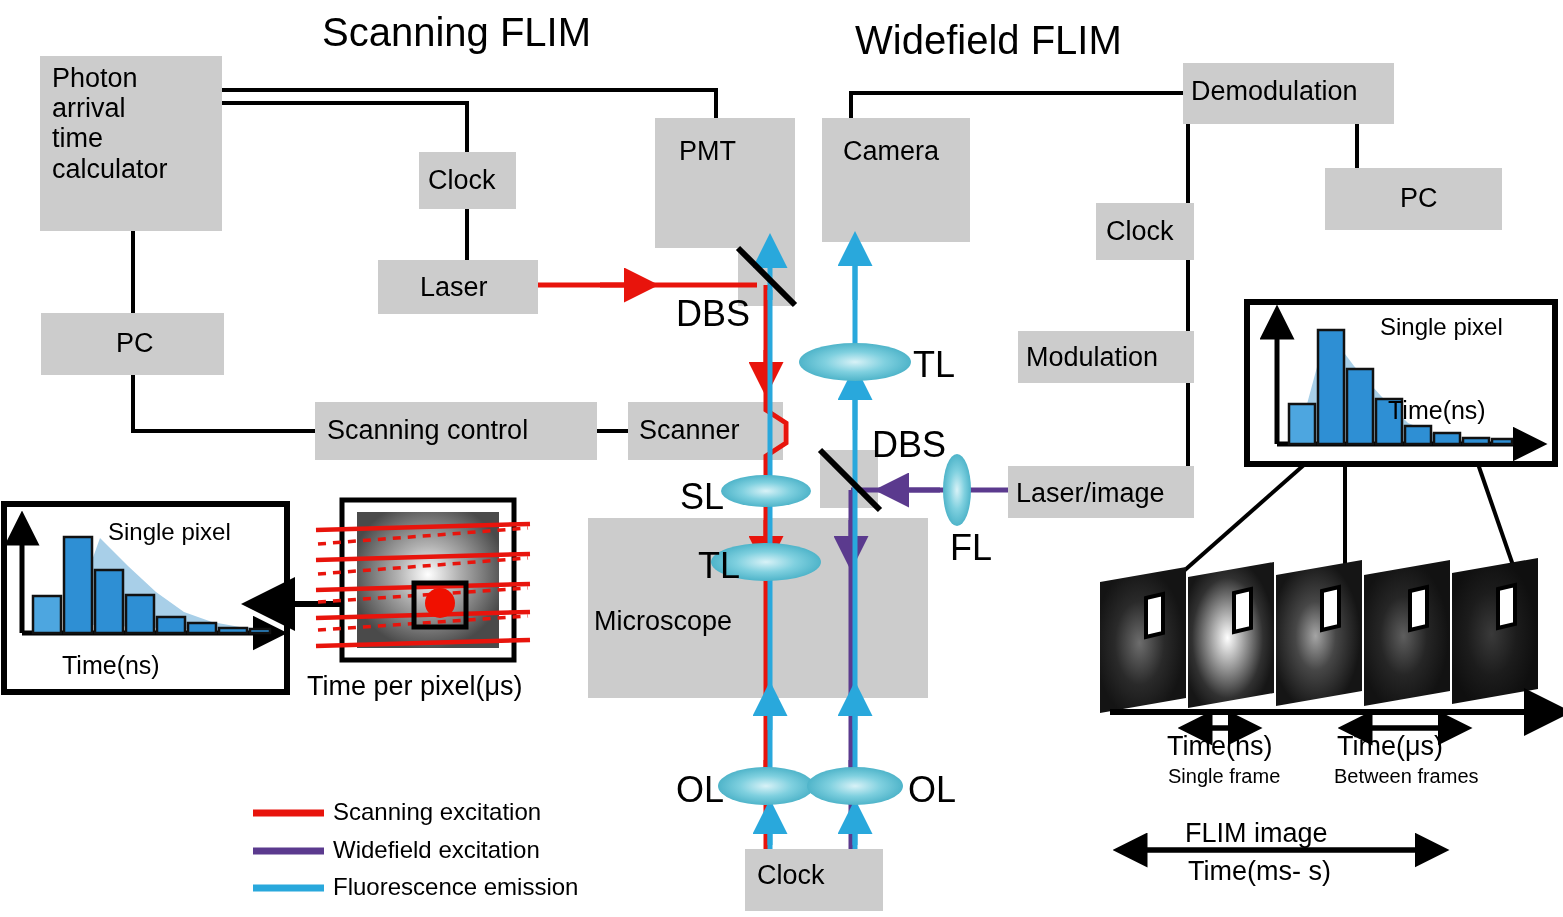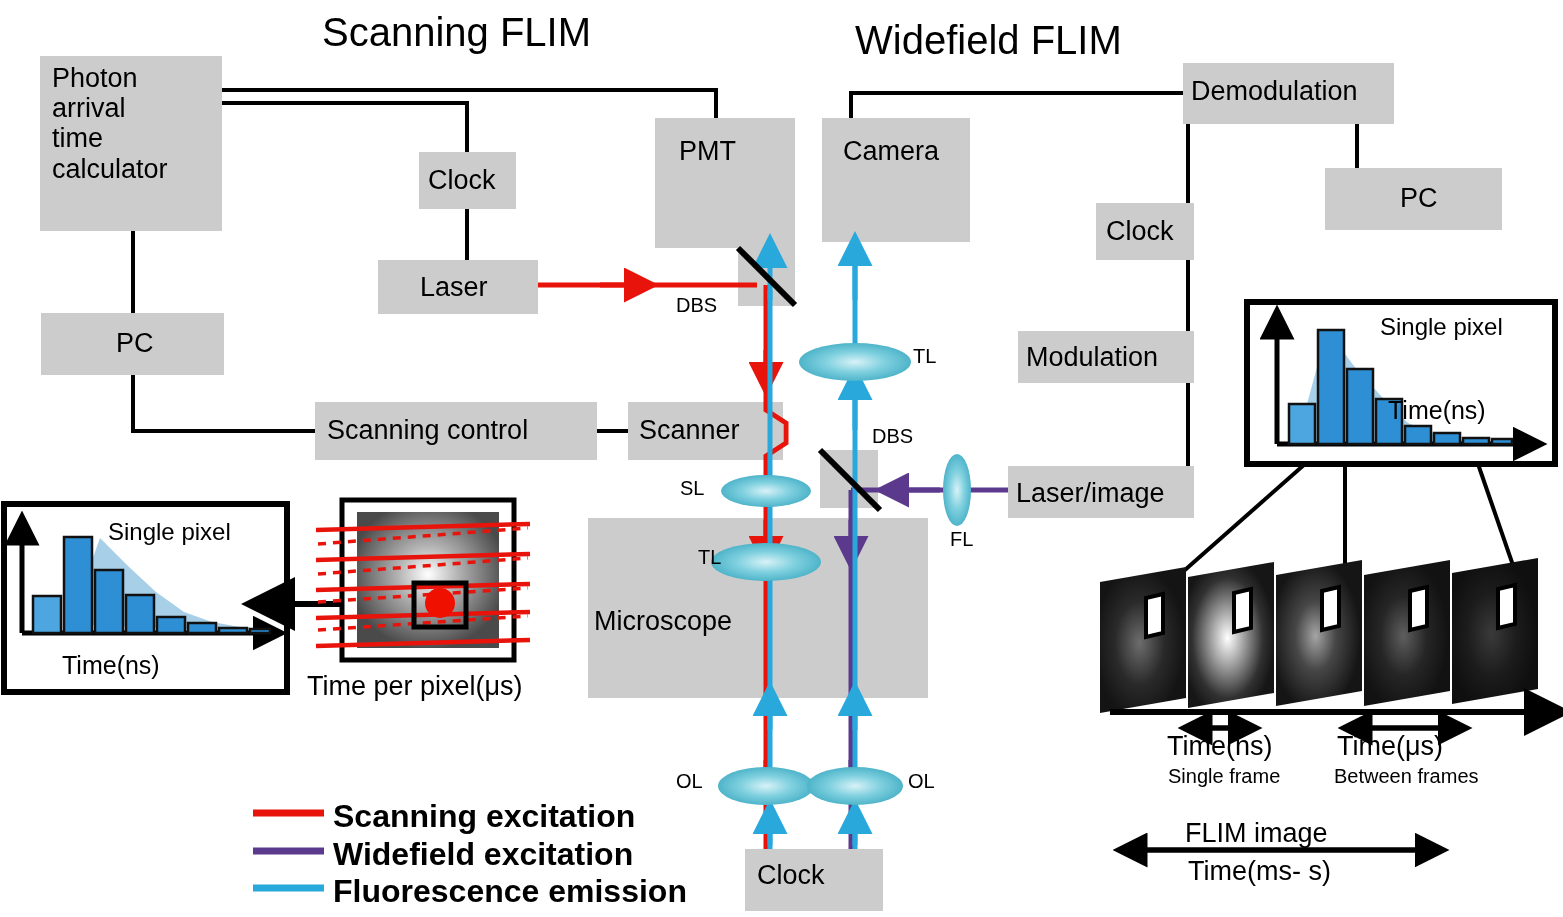--- a/index.html
+++ b/index.html
@@ -4,24 +4,24 @@
 <style>
   html,body{margin:0;padding:0;background:#fff;}
   body{width:1563px;height:917px;position:relative;overflow:hidden;
        font-family:"Liberation Sans",sans-serif;color:#000;}
   #stage{position:absolute;left:0;top:0;width:1563px;height:746px;}
   svg#canvas{position:absolute;left:0;top:0;width:1563px;height:917px;}
   .lbl{position:absolute;white-space:pre;line-height:1.12;}
   .boxlbl{position:absolute;white-space:pre-wrap;line-height:1.12;}
   .title{font-size:40px;}
   .boxtext{font-size:27px;}
-  .optlbl{font-size:20px;}
+  .optlbl{font-size:36px;}
   .caption{font-size:27px;}
   .subcap{font-size:20px;}
-  .legtext{font-size:32px;font-weight:bold;}
+  .legtext{font-size:24px;}
   .insetttl{font-size:24px;}
   .insetaxis{font-size:25px;}
 </style>
 </head>
 <body>
 
 <div id="stage">
 
 <svg id="canvas" viewBox="0 0 1563 917">
   <defs>

